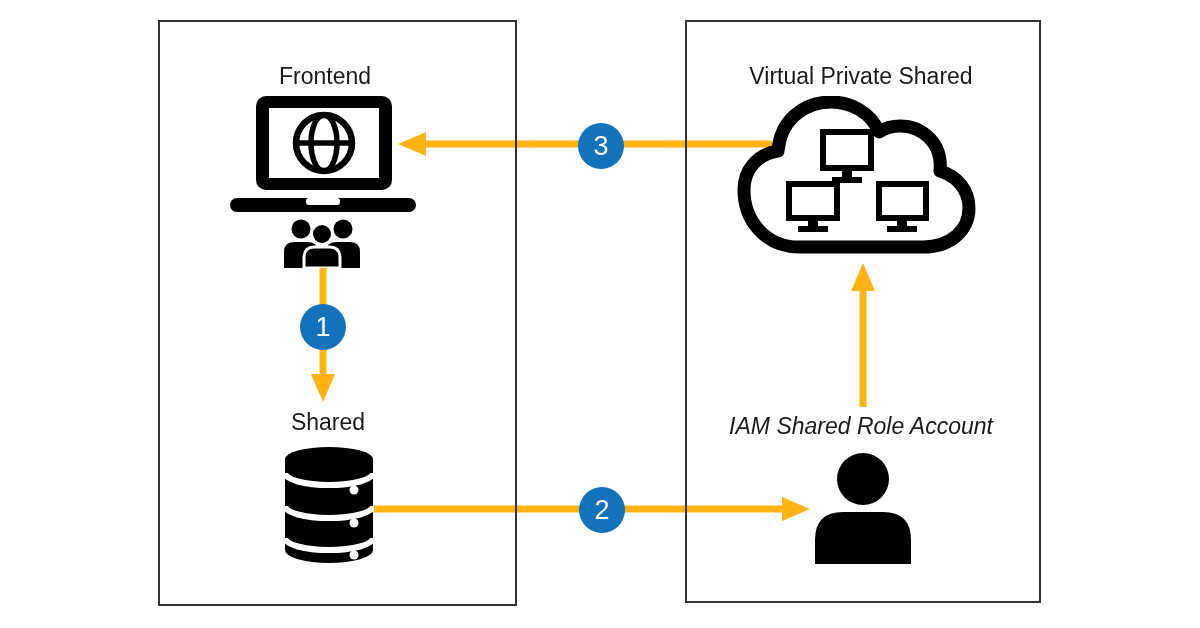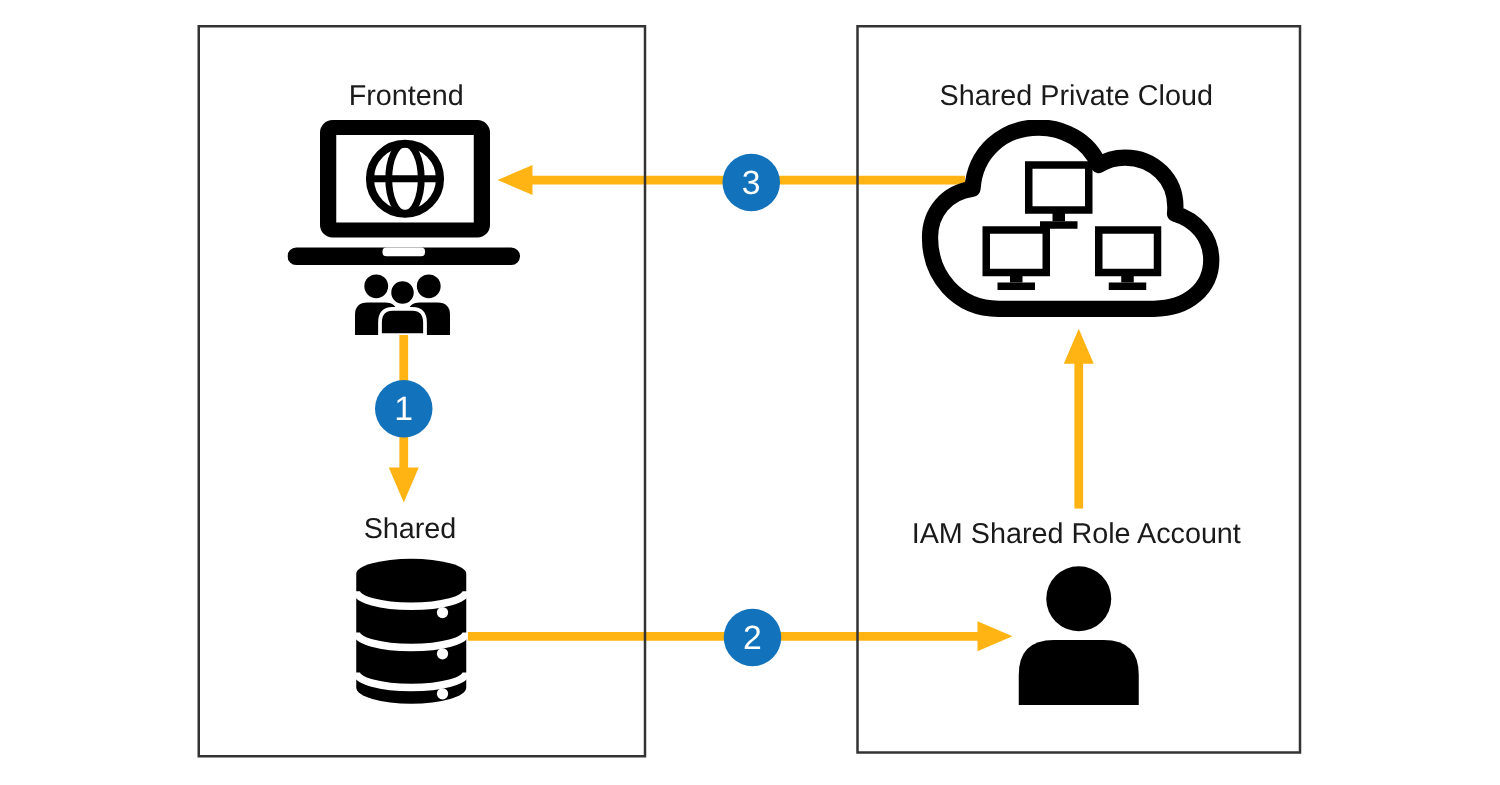--- a/index.html
+++ b/index.html
@@ -35,21 +35,21 @@
     color: var(--label-text);
     font-size: 23px;
     text-align: center;
     white-space: nowrap;
     z-index: 3;
     line-height: 28px;
   }
   .lbl-frontend { left: 225px; top: 62px;  width: 200px; }
   .lbl-backend  { left: 228px; top: 408px; width: 200px; }
   .lbl-vpc      { left: 711px; top: 62px;  width: 300px; }
-  .lbl-iam      { left: 691px; top: 412px; width: 340px; }
+  .lbl-iam      { left: 691px; top: 412px; width: 340px; font-style: italic; }
 
   .icon-wrap { position: absolute; z-index: 3; }
   .ic-laptop   { left: 230px; top: 96px;  }
   .ic-users    { left: 284px; top: 218px; }
   .ic-database { left: 284px; top: 446px; }
   .ic-cloud    { left: 737px; top: 96px;  }
   .ic-person   { left: 813px; top: 452px; }
 
   .arrow { position: absolute; z-index: 1; }
   .arrow-1    { left: 309px; top: 264px; }
@@ -144,21 +144,21 @@
   <div class="badge badge-2">2</div>
 
   <div class="arrow arrow-3">
     <svg width="376" height="30" viewBox="0 0 376 30">
       <polygon class="arrow-head" points="2,15 30,3 30,27"></polygon>
       <line class="arrow-line" x1="26" y1="15" x2="376" y2="15"></line>
     </svg>
   </div>
   <div class="badge badge-3">3</div>
 
-  <div class="node-label lbl-vpc">Shared Private Cloud</div>
+  <div class="node-label lbl-vpc">Virtual Private Shared</div>
 
   <div class="icon-wrap ic-cloud">
     <svg width="240" height="163" viewBox="0 0 240 163">
       <path class="ic-outline" stroke-width="13" stroke-linejoin="round" d="M 62 151 L 186 151
                C 214 151 232 134 232 112
                C 232 94 220 80 203 75
                C 206 46 184 30 163 30
                C 155 30 148 32 142 36
                C 134 16 113 6 94 6
                C 65 6 43 26 41 55

